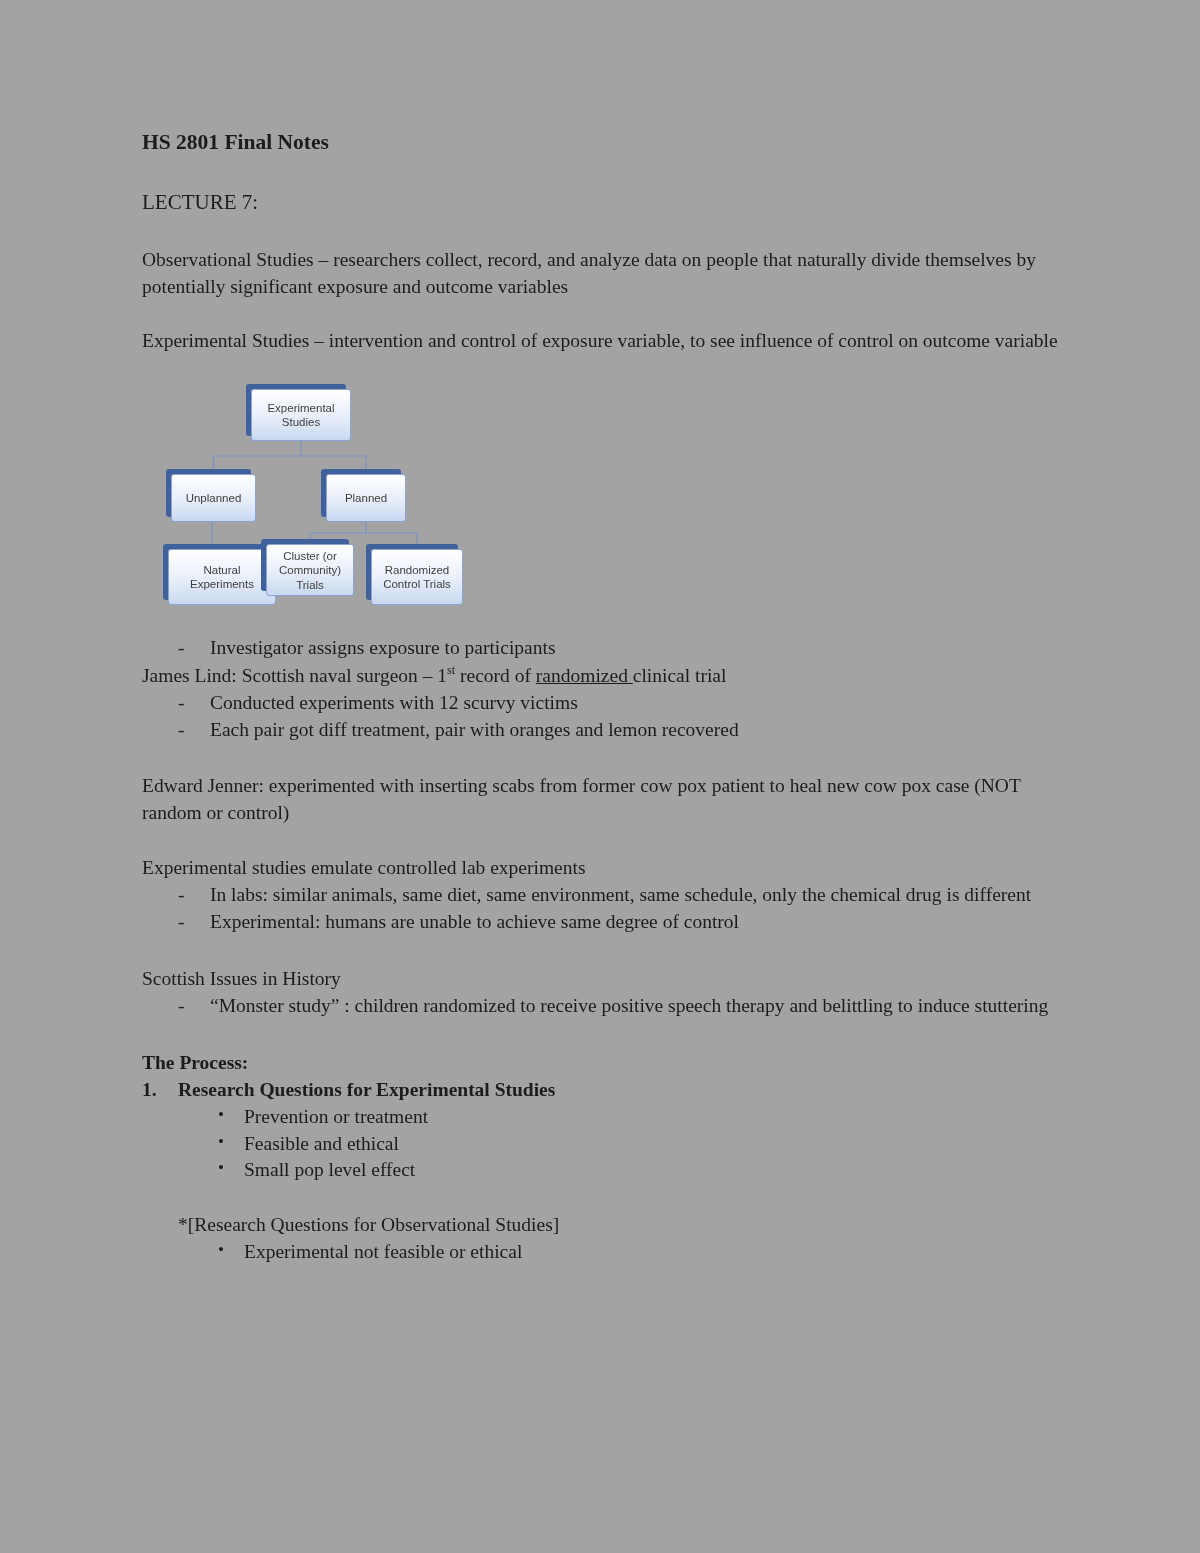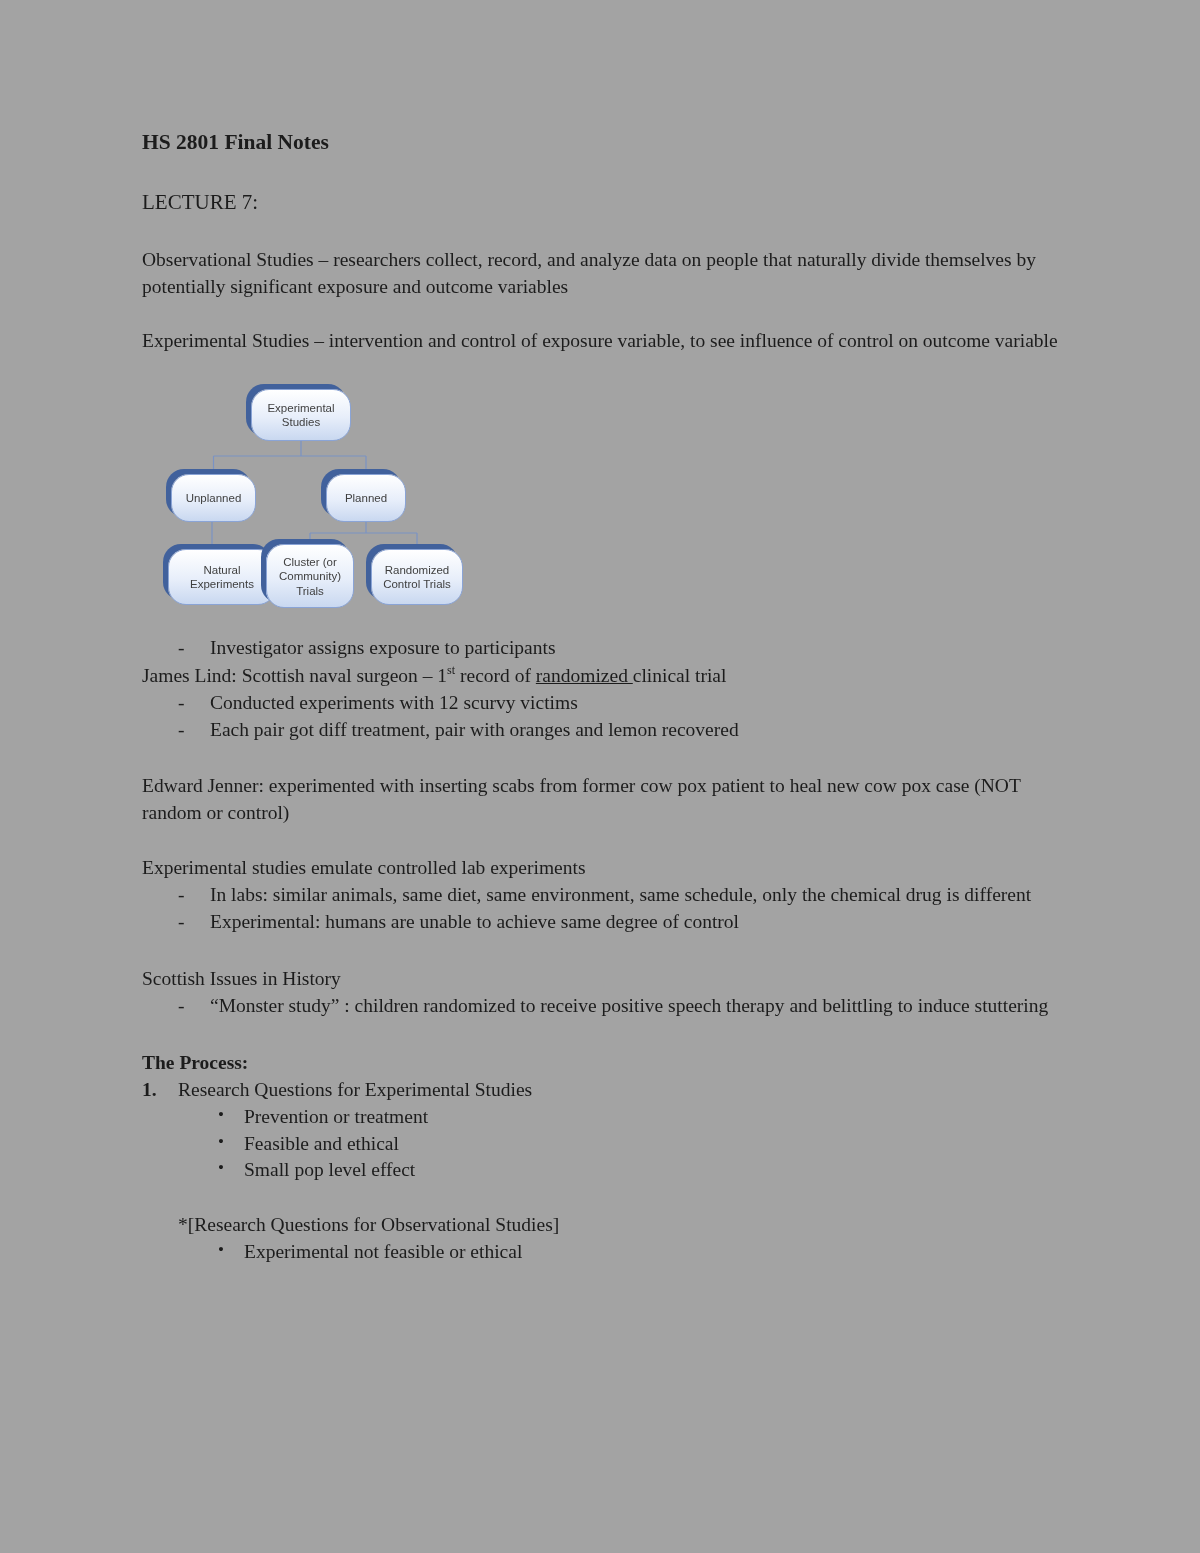--- a/index.html
+++ b/index.html
@@ -14,41 +14,41 @@
   p.body{margin:0 0 28px 0;}
   p.body.tight{margin-bottom:34px;}
 
   
   .diagram{position:relative;width:330px;height:232px;margin:14px 0 14px 24px;
     font-family:"Liberation Sans","DejaVu Sans",sans-serif;}
   .diagram svg{position:absolute;left:0;top:0;}
   .dbox{
     position:absolute;display:flex;align-items:center;justify-content:center;
     text-align:center;font-size:11.5px;line-height:1.25;color:#3f3f3f;
-    border:1px solid #8aa4d6;border-radius:18px;
+    border:1px solid #8aa4d6;border-radius:3px;
     background:linear-gradient(180deg,#ffffff 0%,#e7eefa 55%,#c9d8f0 100%);
     box-shadow:-5px -5px 0 #41619c;
     padding:14px 4px;box-sizing:border-box;
   }
 
   
   ul.plain{list-style:none;margin:0;padding:0;}
   li.dash{position:relative;padding-left:68px;margin:0;}
   li.dash::before{content:"-";position:absolute;left:36px;top:0;}
   li.dot{position:relative;padding-left:102px;margin:0;}
   li.dot::before{content:"\2022";position:absolute;left:76px;top:-1px;font-size:17px;}
   .block{margin:0 0 30px 0;}
   .lead{margin:0;}
   .underline{text-decoration:underline;}
   sup{font-size:0.62em;}
 
   .process-heading{font-weight:bold;margin:0;}
   .process-item{margin:0;}
   .process-number{display:inline-block;width:36px;font-weight:bold;}
-  .process-item-title{font-weight:normal;}
+  .process-item-title{font-weight:bold;}
   .obs-note{margin:28px 0 0 36px;}
 </style>
 </head>
 <body>
 
 <div class="page">
   <div class="content">
 
     <h1 class="doc-title">HS 2801 Final Notes</h1>
 
@@ -77,21 +77,21 @@
       </div>
       <div class="dbox" style="left:5px;top:85px;width:85px;height:48px;">
         <span>Unplanned</span>
       </div>
       <div class="dbox" style="left:160px;top:85px;width:80px;height:48px;">
         <span>Planned</span>
       </div>
       <div class="dbox" style="left:2px;top:160px;width:108px;height:56px;">
         <span>Natural Experiments</span>
       </div>
-      <div class="dbox" style="left:100px;top:155px;width:88px;height:64px;">
+      <div class="dbox" style="left:100px;top:155px;width:88px;height:52px;">
         <span>Cluster (or Community) Trials</span>
       </div>
       <div class="dbox" style="left:205px;top:160px;width:92px;height:56px;">
         <span>Randomized Control Trials</span>
       </div>
     </div>
 
     <ul class="plain block">
       <li class="dash">Investigator assigns exposure to participants</li>
     </ul>

